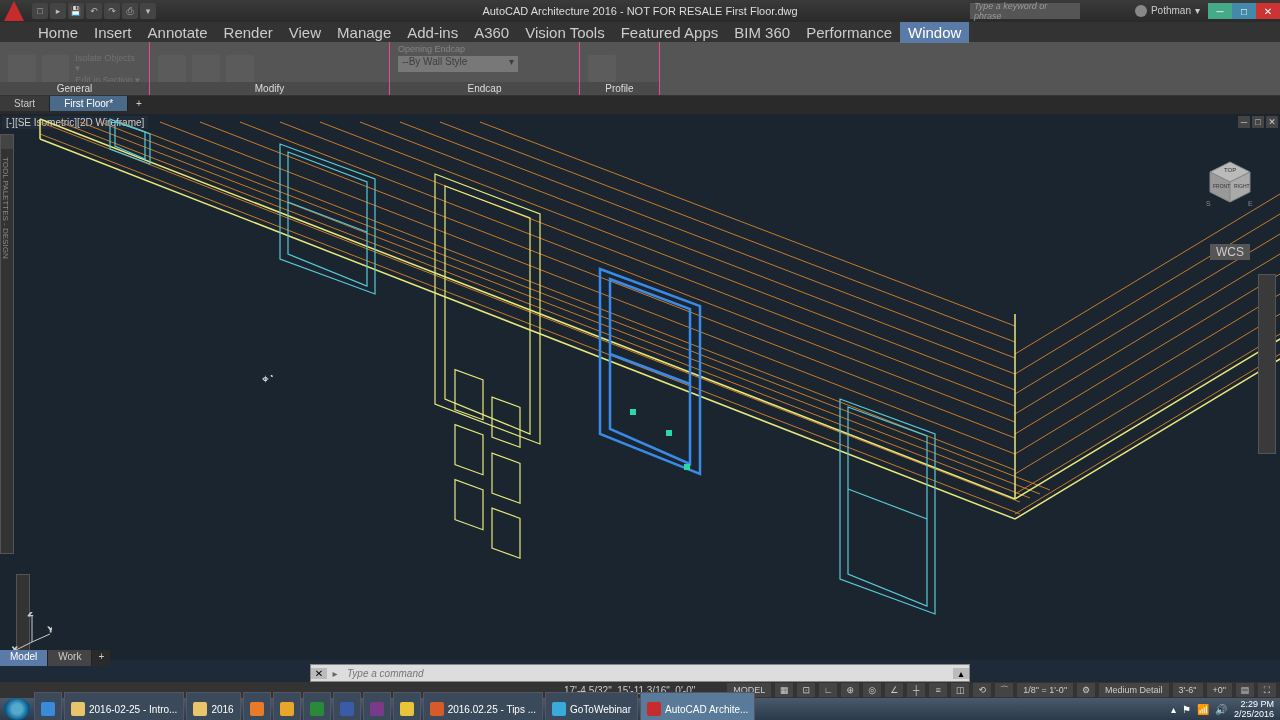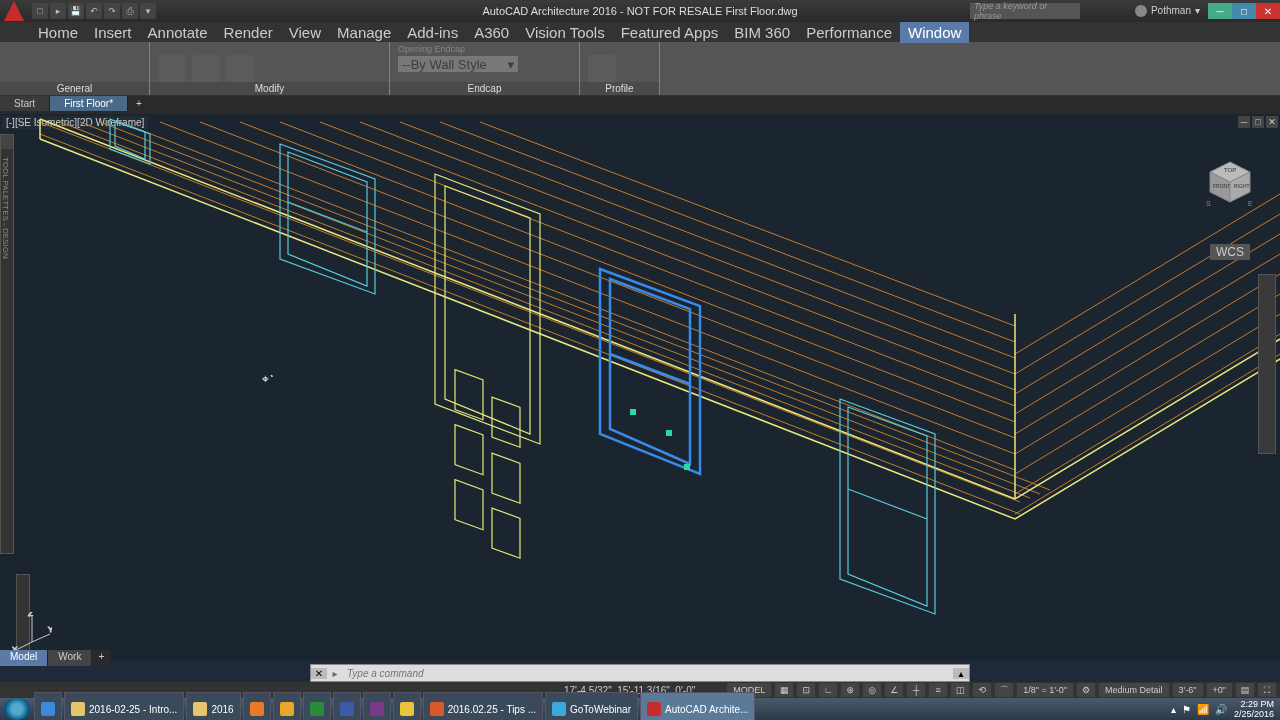--- a/index.html
+++ b/index.html
@@ -23,21 +23,21 @@
 .menubar .item { padding: 2px 8px; cursor: pointer; }
 .menubar .item.active { background: #5a7aa8; color:#fff; }
 
 
 .ribbon { height: 54px; background: #555; display: flex; border-bottom:1px solid #333; }
 .ribbon .group { border-right:1px solid #ec4899; padding: 2px 8px; position:relative; display:flex; flex-direction:column; }
 .ribbon .group .content { flex:1; display:flex; gap:6px; align-items:center; opacity:0.4; }
 .ribbon .group .label { position:absolute; bottom:0; left:0; right:0; text-align:center; font-size:10px; color:#ddd; background:#4a4a4a; padding:1px 0; }
 .rbtn { width:28px; height:28px; background:#666; border-radius:2px; }
 .rtxt { font-size:9px; color:#999; }
-.dropdown { background:#888; height:16px; width:120px; font-size:13px; color:#333; padding:0 4px; display:flex; align-items:flex-end; }
+.dropdown { background:#888; height:16px; width:120px; font-size:10px; color:#333; padding:0 4px; display:flex; align-items:flex-start; }
 
 
 .doctabs { height: 18px; background: #2a2a2a; display:flex; align-items:flex-start; font-size:10px; }
 .doctabs .tab { padding:2px 14px; background:#3a3a3a; color:#ccc; border-right:1px solid #222; cursor:pointer; }
 .doctabs .tab.active { background:#4a6a8a; color:#fff; }
 .doctabs .add { padding:2px 8px; color:#ccc; cursor:pointer; }
 
 
 .viewport { position:absolute; top:114px; bottom:60px; left:0; right:0; background:#1a2530; }
 .vp-label { position:absolute; top:2px; left:2px; font-size:10px; color:#ccc; background:rgba(40,50,60,.6); padding:1px 4px; }
@@ -122,20 +122,28 @@
   <span class="item">A360</span>
   <span class="item">Vision Tools</span>
   <span class="item">Featured Apps</span>
   <span class="item">BIM 360</span>
   <span class="item">Performance</span>
   <span class="item active">Window</span>
 </div>
 
 <div class="ribbon">
   <div class="group" style="width:150px">
+    <div class="content">
+      <div class="rbtn"></div>
+      <div class="rbtn"></div>
+      <div style="display:flex;flex-direction:column;gap:2px">
+        <div class="rtxt">Isolate Objects ▾</div>
+        <div class="rtxt">Edit in Section ▾</div>
+      </div>
+    </div>
     <div class="label">General</div>
   </div>
   <div class="group" style="width:240px">
     <div class="content">
       <div class="rbtn"></div>
       <div class="rbtn"></div>
       <div class="rbtn"></div>
     </div>
     <div class="label">Modify</div>
   </div>

